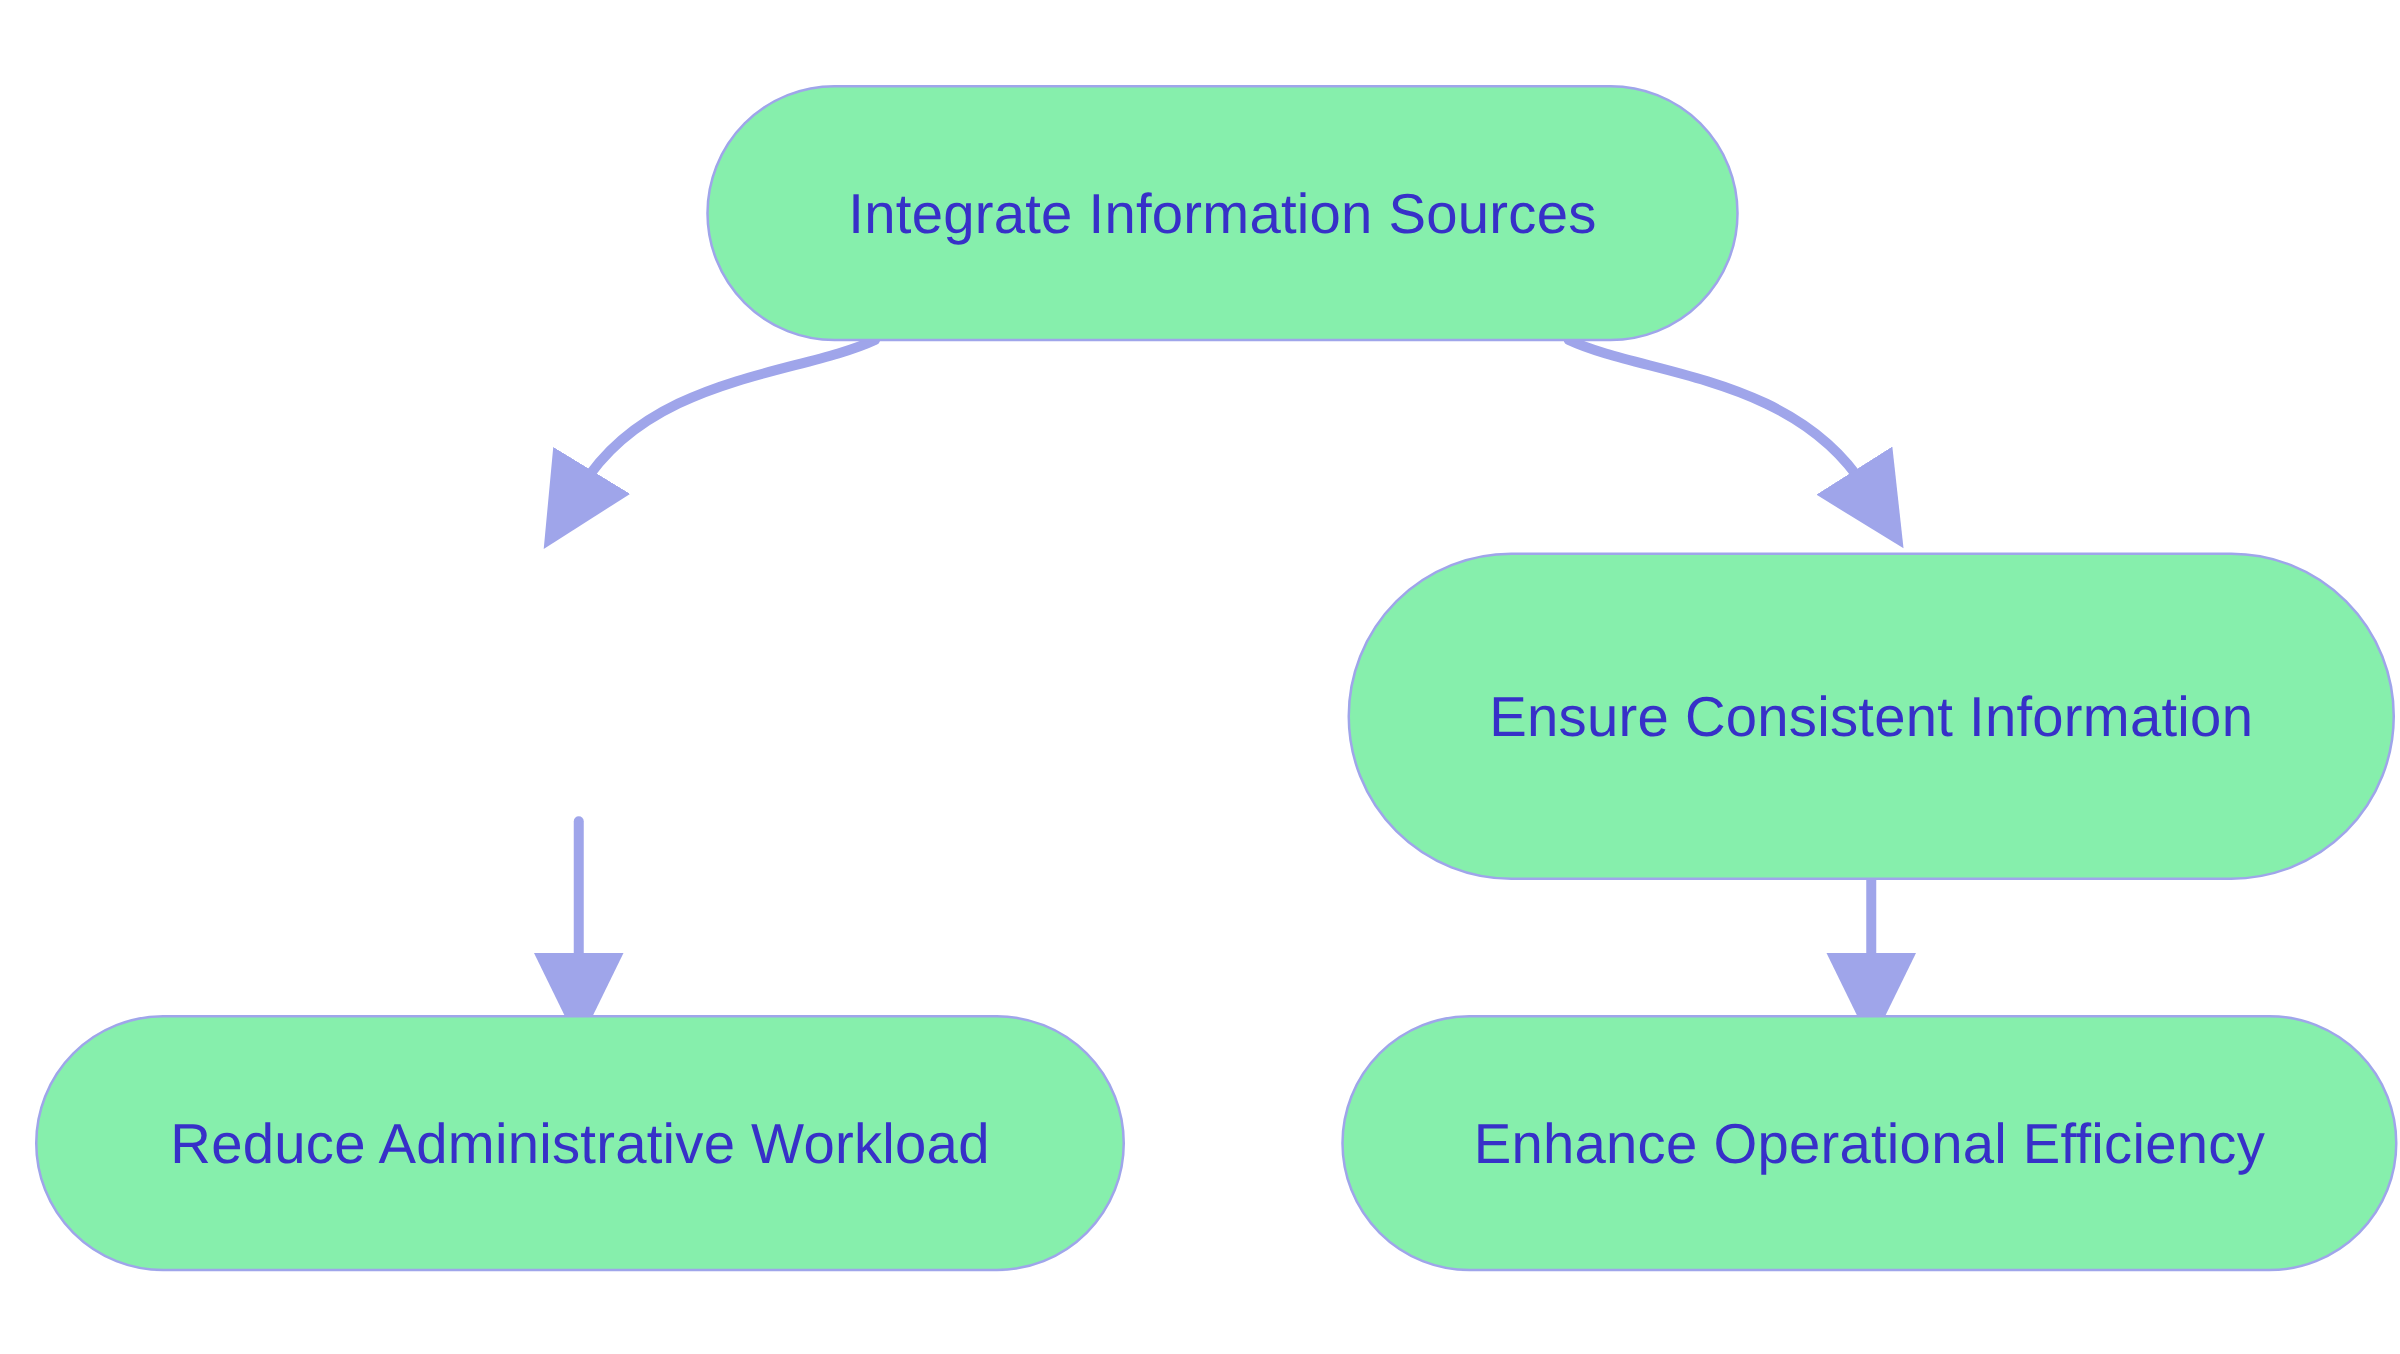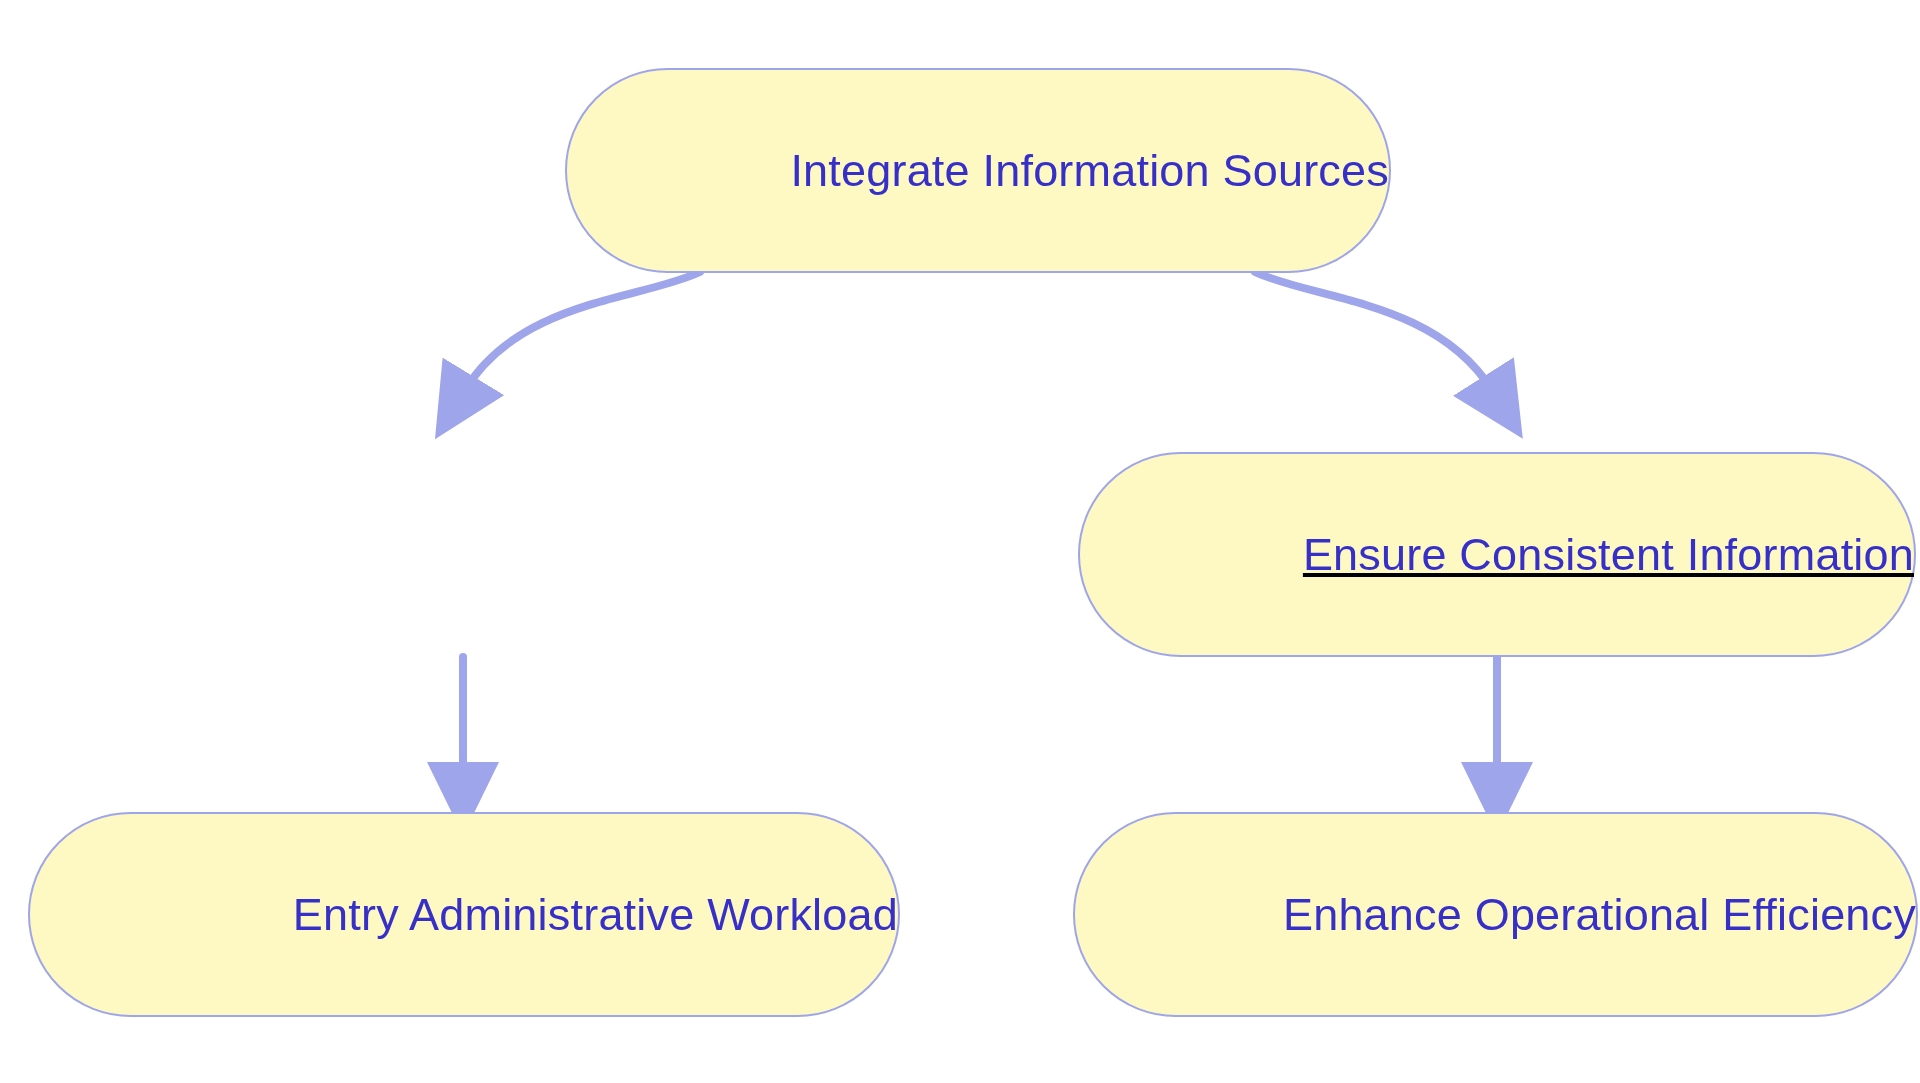--- a/index.html
+++ b/index.html
@@ -19,41 +19,41 @@
     position: absolute;
     left: 0;
     top: 0;
     width: 1920px;
     height: 1083px;
     pointer-events: none;
   }
   .node {
     position: absolute;
     box-sizing: border-box;
-    background: #fef9c3;
+    background: #86efac;
     border: 2px solid #9fa5ea;
     border-radius: 9999px;
     display: flex;
     align-items: center;
-    justify-content: flex-end;
+    justify-content: center;
     z-index: 2;
   }
   .node-label {
     color: #3730c8;
     font-size: 45px;
     font-weight: 400;
     letter-spacing: 0.2px;
     line-height: 1;
     white-space: nowrap;
     text-align: center;
   }
   
   #node-root  { left: 565px;  top: 68px;  width: 826px; height: 205px; }
   #node-left1 { left: 38px;   top: 452px; width: 848px; height: 205px; }
-  #node-right1{ left: 1078px; top: 452px; width: 838px; height: 205px; text-decoration: underline; }
+  #node-right1{ left: 1078px; top: 442px; width: 838px; height: 262px; }
   #node-left2 { left: 28px;   top: 812px; width: 872px; height: 205px; }
   #node-right2{ left: 1073px; top: 812px; width: 845px; height: 205px; }
 </style>
 </head>
 <body>
 
 <div id="canvas">
 
   <svg id="edge-layer" viewBox="0 0 1920 1083" width="1920" height="1083" xmlns="http://www.w3.org/2000/svg">
     <defs>
@@ -74,20 +74,20 @@
   <div class="node" id="node-root">
     <span class="node-label">Integrate Information Sources</span>
   </div>
 
 
   <div class="node" id="node-right1">
     <span class="node-label">Ensure Consistent Information</span>
   </div>
 
   <div class="node" id="node-left2">
-    <span class="node-label">Entry Administrative Workload</span>
+    <span class="node-label">Reduce Administrative Workload</span>
   </div>
 
   <div class="node" id="node-right2">
     <span class="node-label">Enhance Operational Efficiency</span>
   </div>
 
 </div>
 
 </body></html>

